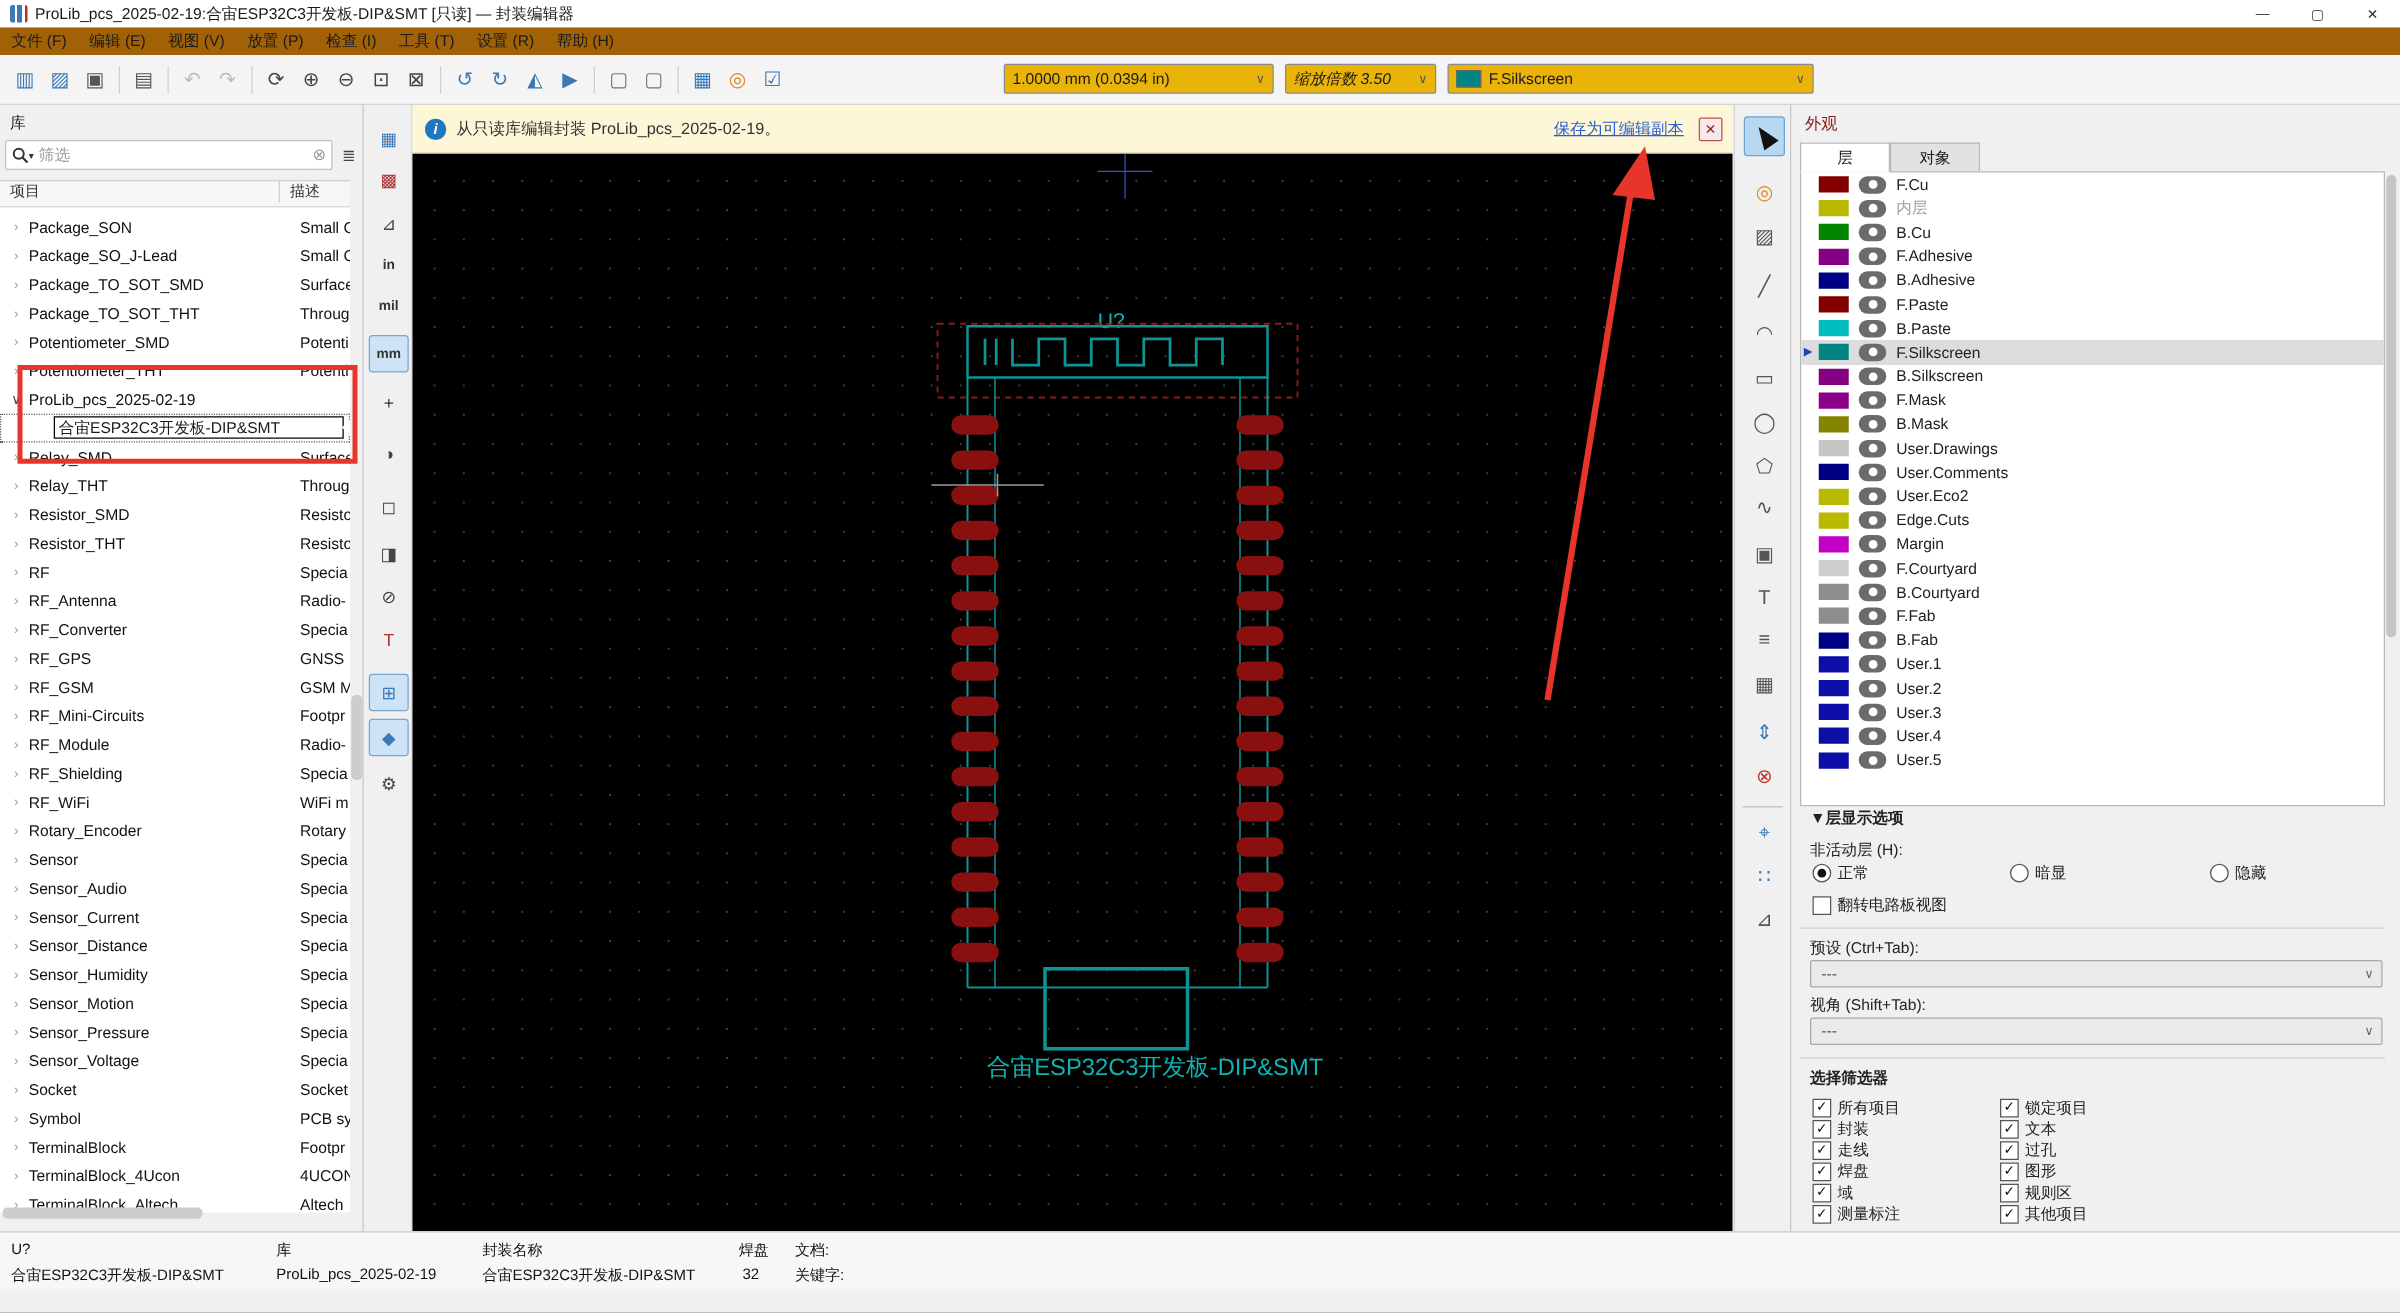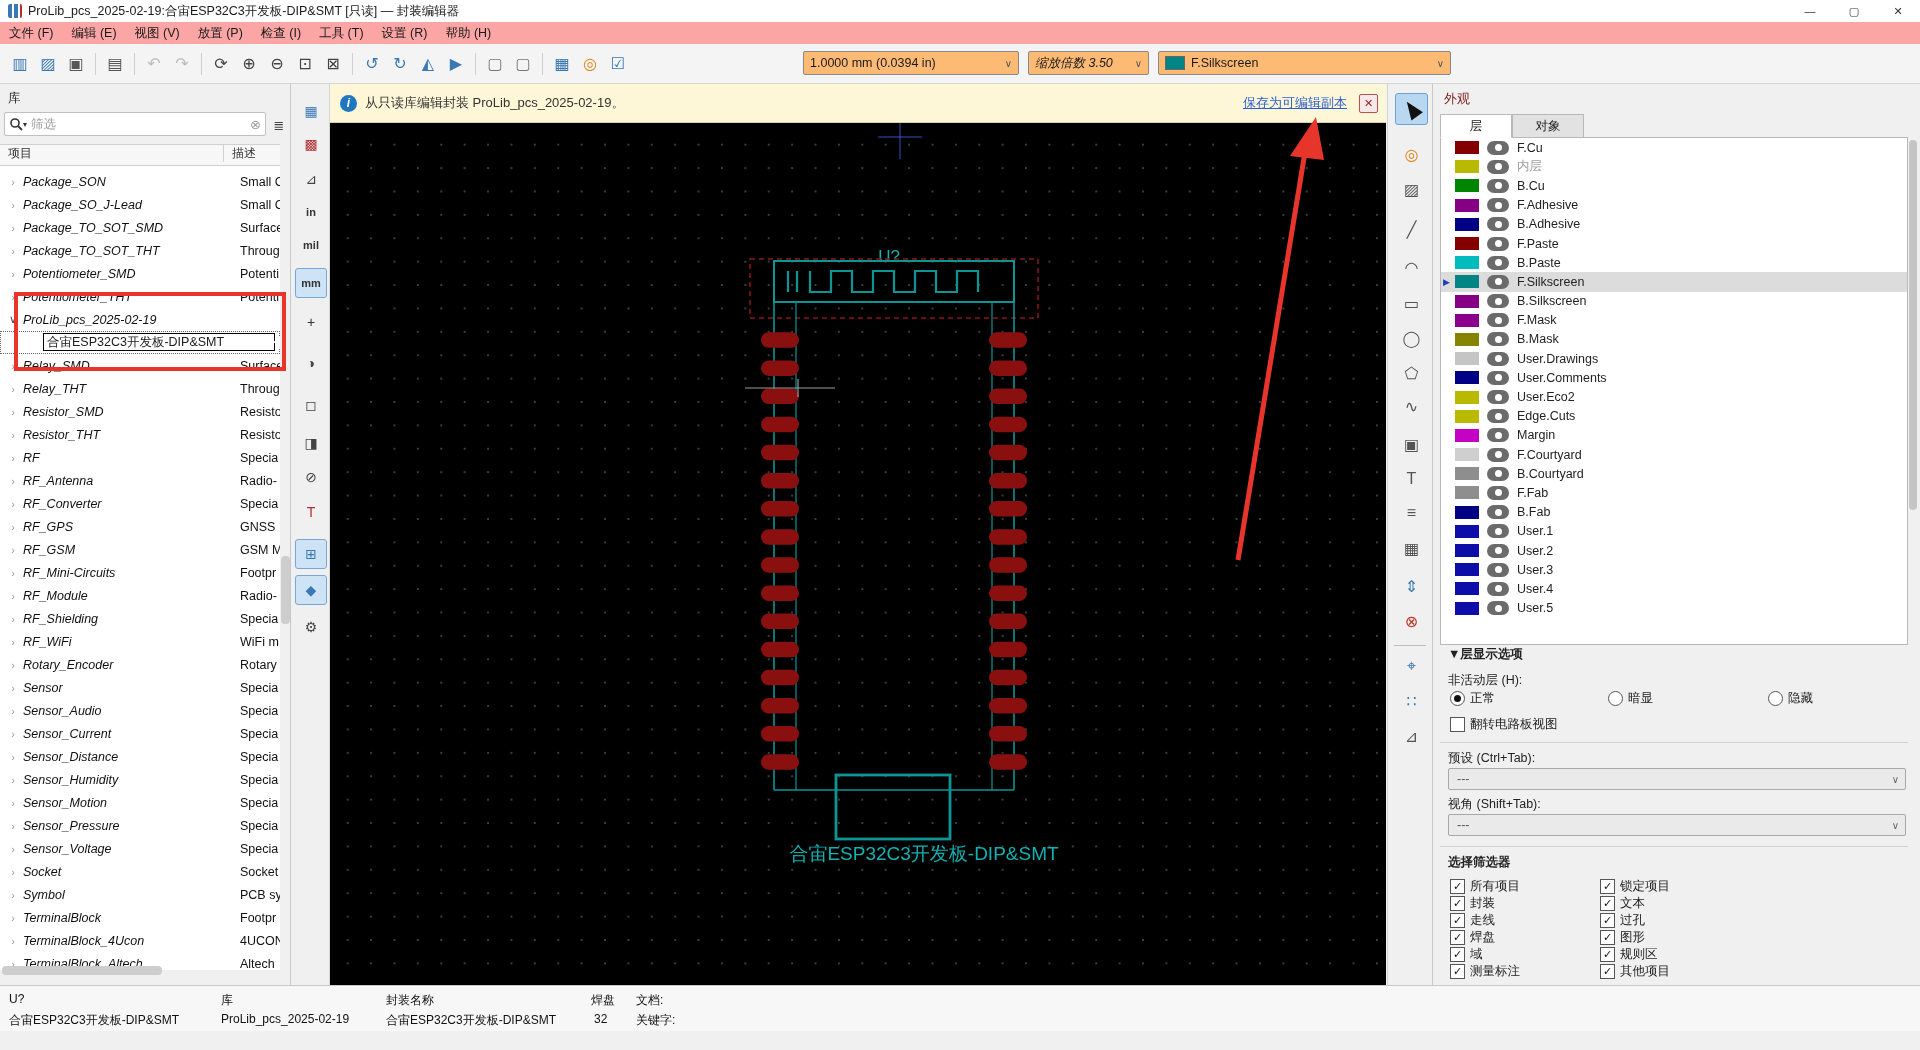--- a/index.html
+++ b/index.html
@@ -7,50 +7,50 @@
        font-family:"Liberation Sans","DejaVu Sans",sans-serif;color:#1a1a1a;}
   .abs{position:absolute;}
   
   #titlebar{left:0;top:0;width:1920px;height:22px;background:#ffffff;border-bottom:1px solid #e3e3e3;
             display:flex;align-items:center;font-size:12.5px;}
   #appicon{width:14px;height:14px;margin:0 6px 0 8px;background:
      linear-gradient(90deg,#3b79b5 0 4px,transparent 4px 6px,#3b79b5 6px 10px,transparent 10px 12px,#b03030 12px);
      border-radius:2px;}
   .wbtn{width:44px;height:22px;display:flex;align-items:center;justify-content:center;font-size:11px;color:#333;}
   
-  #menubar{left:0;top:22px;width:1920px;height:22px;background:#fca5a5;display:flex;align-items:center;
+  #menubar{left:0;top:22px;width:1920px;height:22px;background:#a16207;display:flex;align-items:center;
            font-size:12.5px;border-bottom:1px solid #e8e8e8;}
   .menu-item{padding:0 9px;height:22px;display:flex;align-items:center;}
   
   #toolbar{left:0;top:44px;width:1920px;height:40px;background:#f4f4f4;border-bottom:1px solid #d4d4d4;
            display:flex;align-items:center;padding-left:6px;box-sizing:border-box;position:absolute;}
   .tbtn{width:26px;height:26px;display:flex;align-items:center;justify-content:center;font-size:16px;
         border-radius:3px;margin:0 1px;}
   .tsep{width:1px;height:22px;background:#cfcfcf;margin:0 5px;}
-  .combo{position:absolute;top:51px;height:24px;background:#fdba74;border:1px solid #8a8a8a;border-radius:2px;
+  .combo{position:absolute;top:51px;height:24px;background:#eab308;border:1px solid #8a8a8a;border-radius:2px;
          display:flex;align-items:center;font-size:12.5px;padding:0 6px;box-sizing:border-box;}
   .combo .arrow{margin-left:auto;color:#555;font-size:10px;}
   .swatch-sm{width:18px;height:12px;background:#008484;margin-right:6px;border:1px solid #666;}
   
   #leftpanel{left:0;top:84px;width:291px;height:901px;background:#f0f0f0;border-right:1px solid #c8c8c8;box-sizing:border-box;}
   #lib-header{left:8px;top:90px;font-size:12.5px;color:#222;}
   #searchbox{left:4px;top:112px;width:262px;height:24px;background:#fff;border:1px solid #c0c0c0;border-radius:2px;
              display:flex;align-items:center;padding:0 4px;box-sizing:border-box;}
   #searchbox .ph{color:#9a9a9a;font-size:12.5px;margin-left:4px;flex:1;}
   #sortbtn{left:268px;top:112px;width:20px;height:24px;display:flex;align-items:center;justify-content:center;
            font-size:13px;color:#444;border:1px solid transparent;}
   #treecols{left:0px;top:144px;width:280px;height:20px;border-top:1px solid #d0d0d0;border-bottom:1px solid #d0d0d0;
             background:#f7f7f7;font-size:12px;color:#333;display:flex;align-items:flex-start;}
   #treecols .c1{padding-left:8px;width:224px;box-sizing:border-box;border-right:1px solid #d0d0d0;}
   #treecols .c2{padding-left:8px;}
   #tree{left:0;top:166px;width:280px;height:800px;background:#ffffff;overflow:hidden;}
   .trow{position:relative;height:23px;display:flex;align-items:center;font-size:12.5px;color:#111;}
   .trow .chev{width:14px;margin-left:6px;color:#9a9a9a;font-size:11px;text-align:center;}
   .trow .chev.open{color:#444;}
-  .trow .lbl{margin-left:3px;white-space:nowrap;font-style:italic;}
+  .trow .lbl{margin-left:3px;white-space:nowrap;}
   .trow .desc{position:absolute;left:240px;white-space:nowrap;color:#111;}
   .editrow{position:relative;height:23px;border:1px dotted #666;box-sizing:border-box;}
   .editbox{position:absolute;left:42px;top:1px;width:232px;height:18px;border:1.5px solid #000;background:#fff;
            font-size:12.5px;display:flex;align-items:center;padding-left:3px;box-sizing:border-box;white-space:nowrap;overflow:hidden;}
   .edittip{position:absolute;left:275px;top:4px;width:11px;height:11px;background:#fff;border-top:1.5px solid #000;
            border-right:1.5px solid #000;transform:rotate(45deg);}
   #lp-vscroll{left:281px;top:556px;width:9px;height:68px;background:#cdcdcd;border-radius:4px;}
   #lp-hscroll{left:2px;top:966px;width:160px;height:9px;background:#cdcdcd;border-radius:4px;}
   
   #lefttools{left:292px;top:84px;width:38px;height:901px;background:#f0f0f0;border-right:1px solid #d4d4d4;box-sizing:border-box;}

